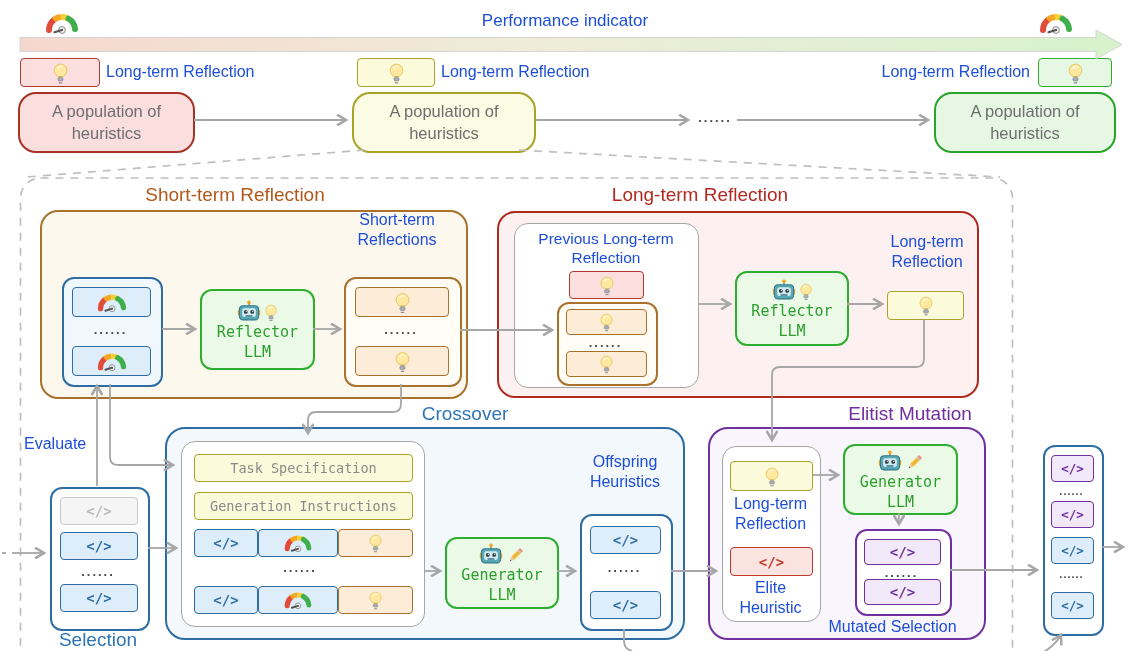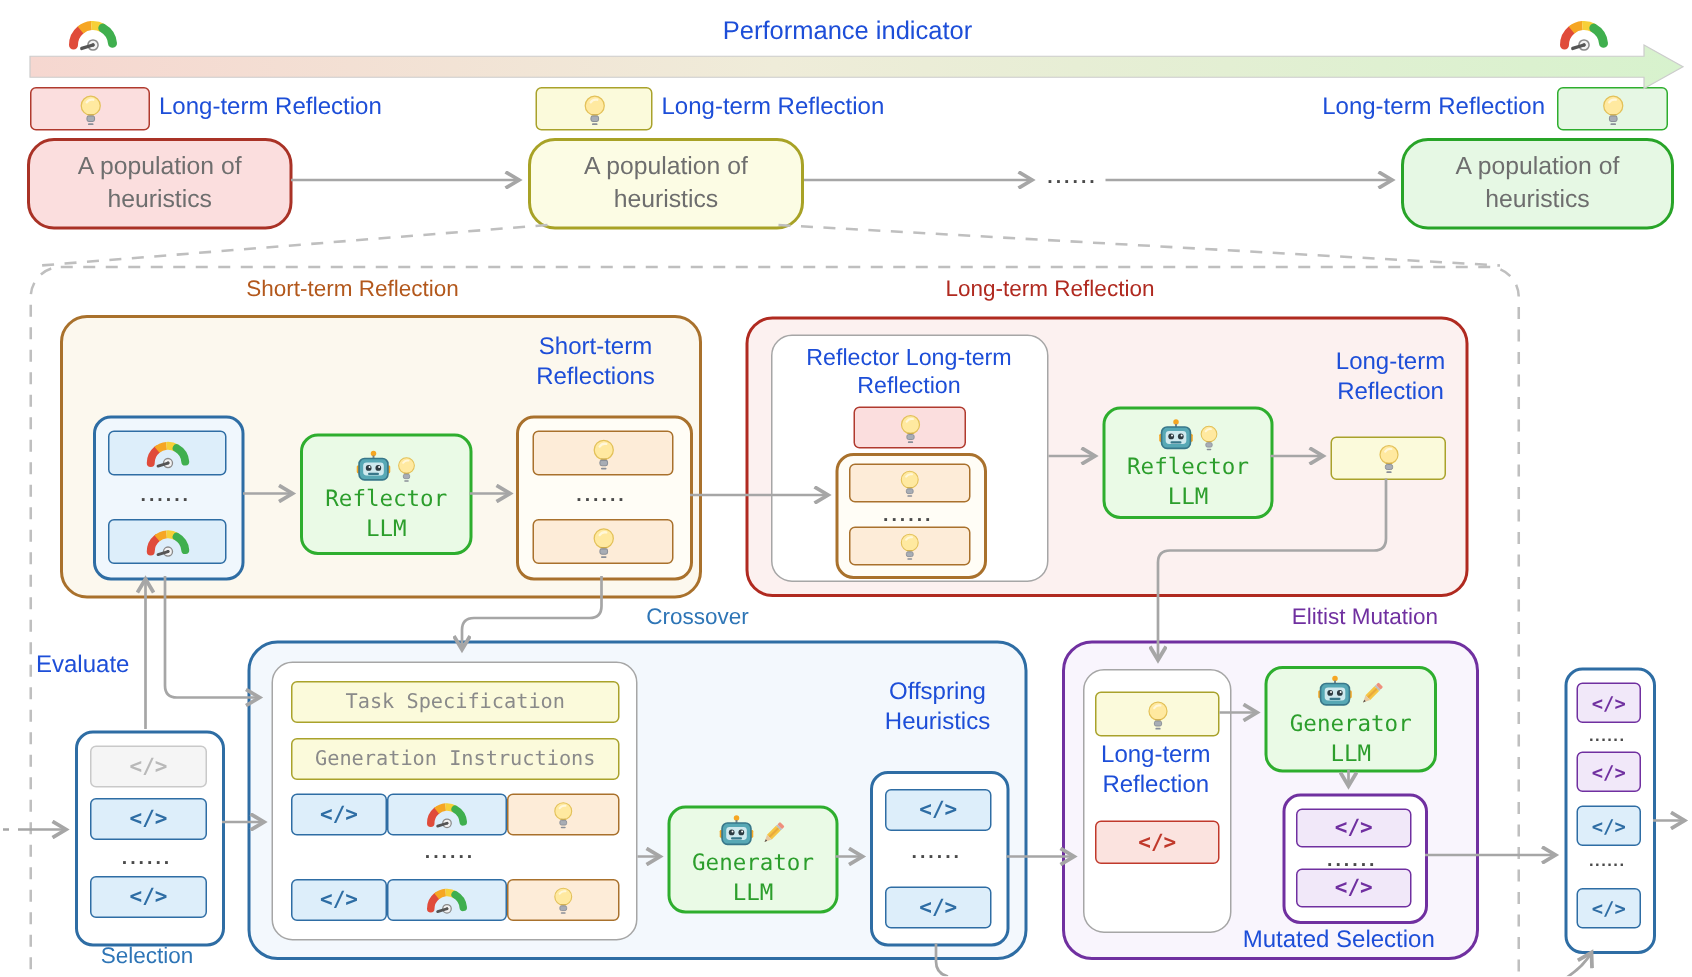--- a/index.html
+++ b/index.html
@@ -2,21 +2,21 @@
 <html><head>
 <meta charset="utf-8">
 <style>
   html,body{margin:0;padding:0;background:#fff;}
   .stage{position:relative;width:1128px;height:651px;background:#fff;overflow:hidden;
          font-family:"Liberation Sans",sans-serif;}
   .abs{position:absolute;}
   
   .lbl{color:#1d4ed8;text-align:center;line-height:1.24;font-size:16px;}
   .lbl span{display:block;}
-  .title{font-size:15px;text-align:center;white-space:nowrap;}
+  .title{font-size:19px;text-align:center;white-space:nowrap;}
   .t-orange{color:#b3581c;} .t-red{color:#b02a20;} .t-blue{color:#2e75b6;} .t-purple{color:#7030a0;}
   
   .pop{border-radius:18px;border:2px solid;display:flex;flex-direction:column;justify-content:center;
        text-align:center;color:#6e6e6e;font-size:16.5px;line-height:1.32;}
   .pop-red{background:#fbdede;border-color:#a93226;}
   .pop-yellow{background:#fcfce4;border-color:#a8a226;}
   .pop-green{background:#e6f8e4;border-color:#28a428;}
   
   .panel{position:absolute;border-radius:18px;border:2px solid;}
   .p-brown{border-color:#a9712c;background:#fcf8ee;}
@@ -165,21 +165,21 @@
           <use href="#i-robot"></use>
         </svg>
       <svg class="ic" width="14" height="19" viewBox="0 0 20 26">
           <use href="#i-bulb"></use>
         </svg>
     </div>
     <div class="t">Reflector</div>
     <div class="t">LLM</div>
   </div>
 
-  <div class="abs lbl" style="left:338px;top:222px;width:118px;">
+  <div class="abs lbl" style="left:338px;top:210px;width:118px;">
     <span>Short-term</span>
     <span>Reflections</span>
   </div>
   <div class="holder h-brown" style="left:344px;top:277px;width:114px;height:106px;"></div>
   <div class="cell c-orange" style="left:355px;top:287px;width:92px;height:28px;">
     <svg class="ic" width="17" height="23" viewBox="0 0 20 26">
         <use href="#i-bulb"></use>
       </svg>
   </div>
   <div class="dots" style="left:355px;top:324px;width:92px;">......</div>
@@ -187,21 +187,21 @@
     <svg class="ic" width="17" height="23" viewBox="0 0 20 26">
         <use href="#i-bulb"></use>
       </svg>
   </div>
 
   <div class="abs title t-red" style="left:585px;top:184px;width:230px;">Long-term Reflection</div>
   <div class="panel p-red" style="left:497px;top:211px;width:478px;height:183px;"></div>
 
   <div class="gbox" style="left:514px;top:223px;width:183px;height:163px;"></div>
   <div class="abs lbl" style="left:521px;top:229px;width:170px;font-size:15.5px;">
-    <span>Reflector Long-term</span>
+    <span>Previous Long-term</span>
     <span>Reflection</span>
   </div>
   <div class="cell c-red" style="left:569px;top:271px;width:73px;height:26px;">
     <svg class="ic" width="16" height="21" viewBox="0 0 20 26">
         <use href="#i-bulb"></use>
       </svg>
   </div>
   <div class="holder h-brown" style="left:557px;top:302px;width:97px;height:80px;"></div>
   <div class="cell c-orange" style="left:566px;top:309px;width:79px;height:24px;">
     <svg class="ic" width="15" height="20" viewBox="0 0 20 26">
@@ -307,20 +307,24 @@
     <svg class="ic" width="16" height="21" viewBox="0 0 20 26">
         <use href="#i-bulb"></use>
       </svg>
   </div>
   <div class="abs lbl" style="left:722px;top:494px;width:97px;">
     <span>Long-term</span>
     <span>Reflection</span>
   </div>
   <div class="cell c-redstrong" style="left:730px;top:547px;width:81px;height:27px;">
     <span class="code code-red">&lt;/&gt;</span>
+  </div>
+  <div class="abs lbl" style="left:722px;top:578px;width:97px;">
+    <span>Elite</span>
+    <span>Heuristic</span>
   </div>
 
   <div class="llm" style="left:843px;top:444px;width:111px;height:67px;">
     <div class="icons">
       <svg class="ic" width="24" height="22" viewBox="0 0 26 24">
           <use href="#i-robot"></use>
         </svg>
       <svg class="ic" width="19" height="19" viewBox="0 0 24 24">
           <use href="#i-pencil"></use>
         </svg>

